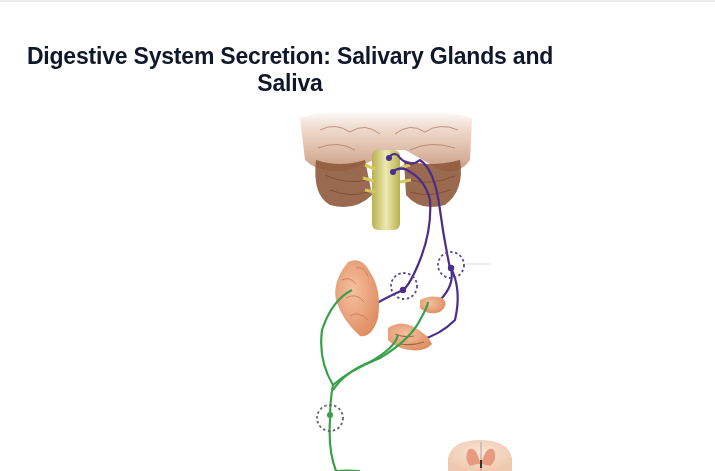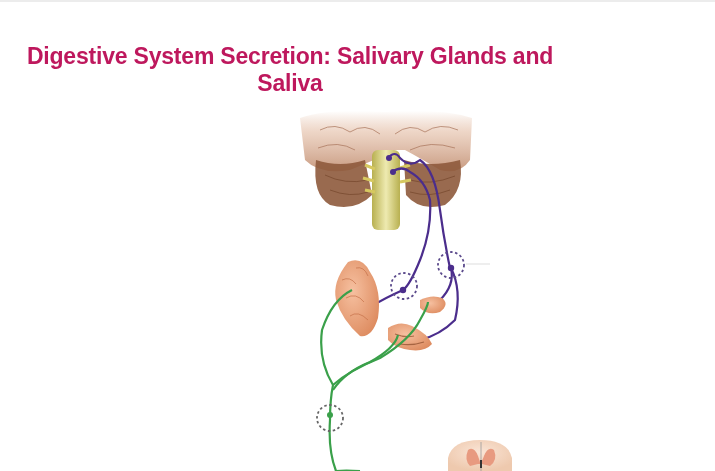--- a/index.html
+++ b/index.html
@@ -12,21 +12,21 @@
     .top-strip {
       position: absolute; left: 0; top: 0; width: 715px; height: 2px;
       background: #ececec;
     }
     .title {
       position: absolute; left: 0; top: 28px; width: 580px;
       text-align: center;
       font-family: "Liberation Sans", sans-serif;
       font-weight: bold; font-size: 23px;
       letter-spacing: -0.2px;
-      color: #be185d;
+      color: #0f172a;
     }
     .figure {
       position: absolute; left: 0; top: 0; width: 715px; height: 471px;
     }
   </style>
 </head>
 <body>
 
 <div class="top-strip"></div>
 

